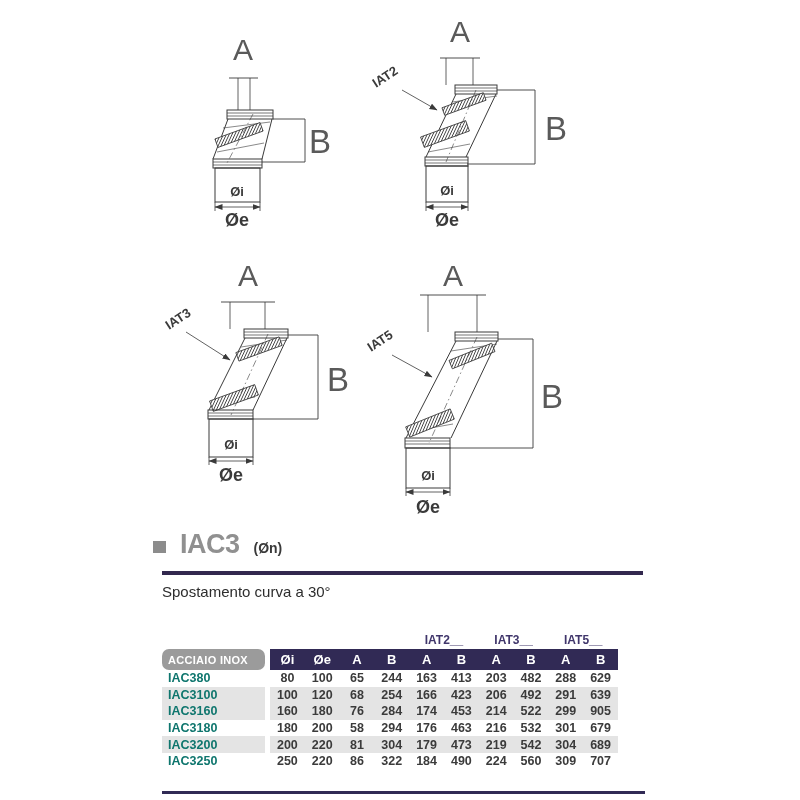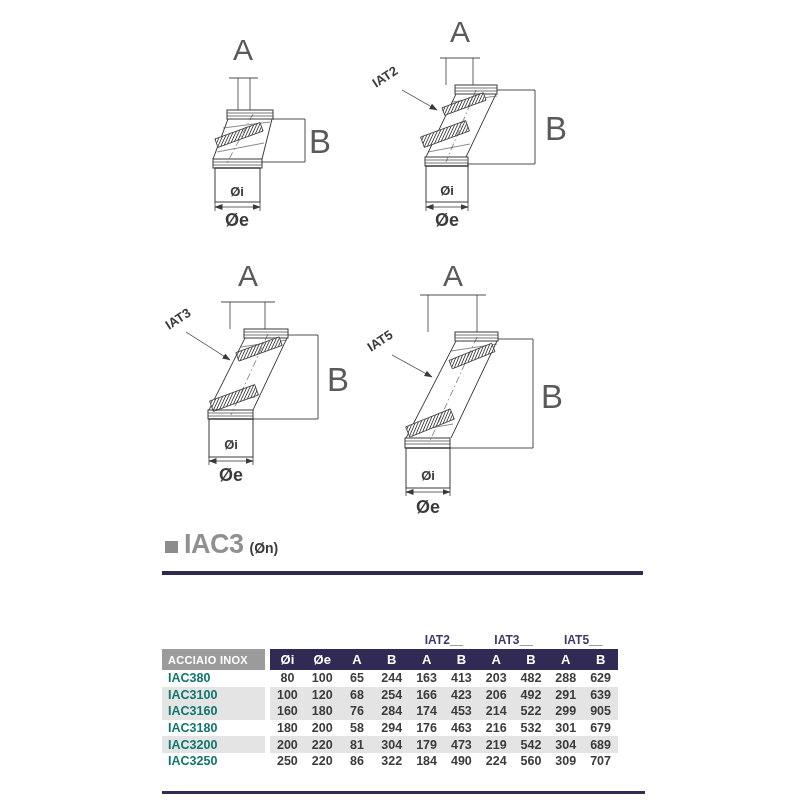--- a/index.html
+++ b/index.html
@@ -16,35 +16,35 @@
   .page{
     position:relative;width:800px;height:800px;background:#fff;overflow:hidden;
     font-family:"Liberation Sans",sans-serif;color:var(--ink);
   }
   .abs{position:absolute;}
   svg text{font-family:"Liberation Sans",sans-serif;}
   .dimletter{fill:#5a5a5a;font-weight:400;}
   .dialabel{fill:#3a3a3a;font-weight:600;}
   .partlabel{fill:#3a3a3a;font-weight:700;font-size:13px;}
   
-  .titleblock{left:165px;top:531px;display:flex;align-items:baseline;gap:6px;justify-content:flex-end;}
+  .titleblock{left:153px;top:531px;display:flex;align-items:baseline;gap:14px;justify-content:flex-end;}
   .bullet{width:13px;height:12px;background:#8c8c8c;align-self:center;margin-top:4px;}
   .bigtitle{font-size:27px;font-weight:700;color:var(--title-gray);letter-spacing:-0.5px;line-height:1;}
   .titlesuffix{font-size:14px;font-weight:700;color:#3a3a3a;}
   .rule{left:162px;top:571px;width:481px;height:4px;background:var(--accent-rule);}
   .subtitle{left:162px;top:583px;font-size:15px;color:#2d2d2d;}
   
   .spec-table{left:162px;top:627px;width:456px;}
   .trow{display:grid;grid-template-columns:103px 5px repeat(10,34.8px);align-items:center;}
   .trow.grouprow{height:22px;align-items:end;}
   .trow.headrow{height:21px;}
   .trow.datarow{height:16.6px;}
   .gcell{font-size:12px;font-weight:700;color:var(--group-text);text-align:center;padding-bottom:2px;}
   .corner{background:var(--corner-bg);color:#fff;font-size:11px;font-weight:700;height:100%;
-          display:flex;align-items:center;padding-left:6px;box-sizing:border-box;letter-spacing:.3px;}
+          display:flex;align-items:center;padding-left:6px;box-sizing:border-box;letter-spacing:.3px;border-radius:7px;}
   .hcell{background:var(--header-bg);color:#fff;font-size:13px;font-weight:700;height:100%;
          display:flex;align-items:center;justify-content:center;}
   .rlabel{font-size:12.5px;font-weight:700;color:#0f766e;height:100%;display:flex;align-items:center;
           padding-left:6px;box-sizing:border-box;}
   .dcell{font-size:12.5px;font-weight:600;color:#3b3b3b;text-align:center;height:100%;
          display:flex;align-items:center;justify-content:center;}
   .stripe{background:var(--stripe);}
   .bottomrule{left:162px;top:791px;width:483px;height:3px;background:var(--bottom-rule);}
 </style>
 </head>
@@ -234,20 +234,21 @@
     <text class="dialabel" x="78" y="225" font-size="13" text-anchor="middle">Øi</text>
     <text class="dialabel" x="78" y="258" font-size="18" text-anchor="middle">Øe</text>
   </svg>
 
   <div class="abs titleblock">
     <span class="bullet"></span>
     <span class="bigtitle">IAC3</span>
     <span class="titlesuffix">(Øn)</span>
   </div>
   <div class="abs rule"></div>
+  <div class="abs subtitle">Spostamento curva a 30°</div>
 
   <div class="abs spec-table">
       <div class="trow grouprow">
         <div class="gcell" style="grid-column: 7 / span 2;">IAT2__</div>
         <div class="gcell" style="grid-column: 9 / span 2;">IAT3__</div>
         <div class="gcell" style="grid-column: 11 / span 2; text-align: center;">IAT5__</div>
       </div>
       <div class="trow headrow">
         <div class="corner">ACCIAIO INOX</div>
         <div class=""></div>

